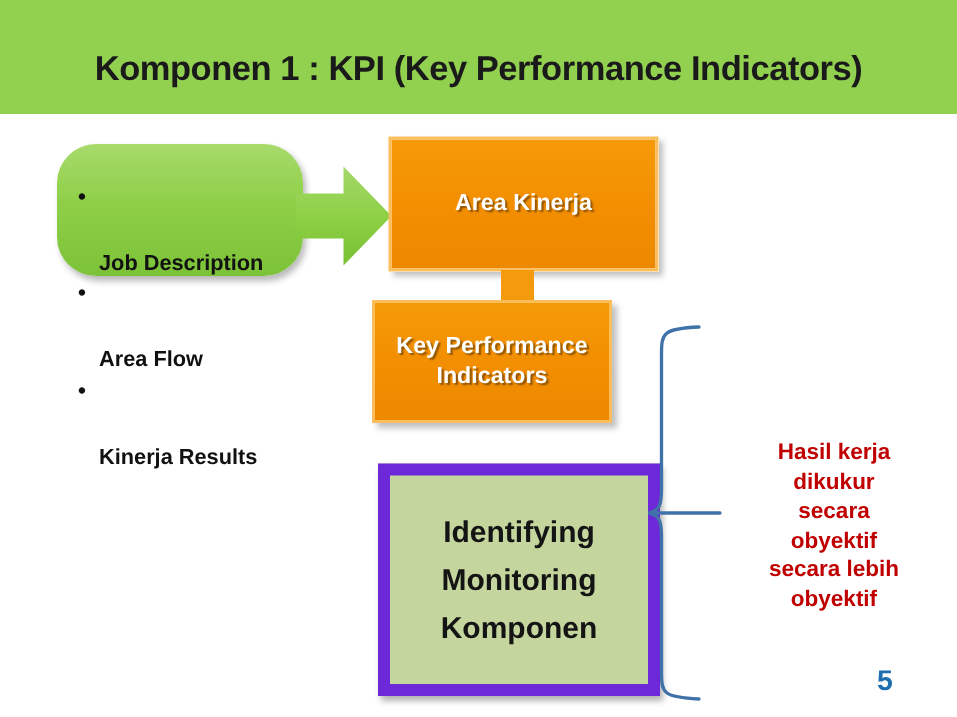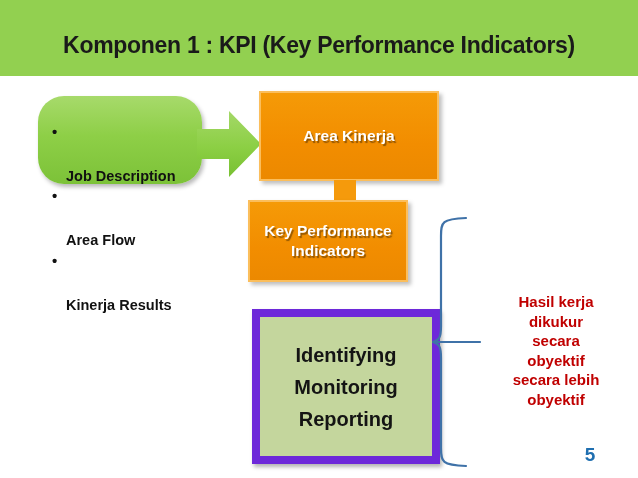--- a/index.html
+++ b/index.html
@@ -237,21 +237,21 @@
   <div class="orange-box" id="kpi-box">
     <div>
       <div>Key Performance</div>
       <div>Indicators</div>
     </div>
   </div>
 
   <div id="sage-box">
     <div class="sage-item">Identifying</div>
     <div class="sage-item">Monitoring</div>
-    <div class="sage-item">Reporting</div>
+    <div class="sage-item">Komponen</div>
   </div>
 
   <svg id="brace" viewBox="0 0 50 252">
     <path d="M 34 2
              C 10 3, 9 6, 9 20
              L 9 110
              C 9 122, 7 124, 1 126
              C 7 128, 9 130, 9 142
              L 9 232
              C 9 246, 10 249, 34 250" fill="none" stroke="#3f72a8" stroke-width="2.2" stroke-linecap="round"></path>

